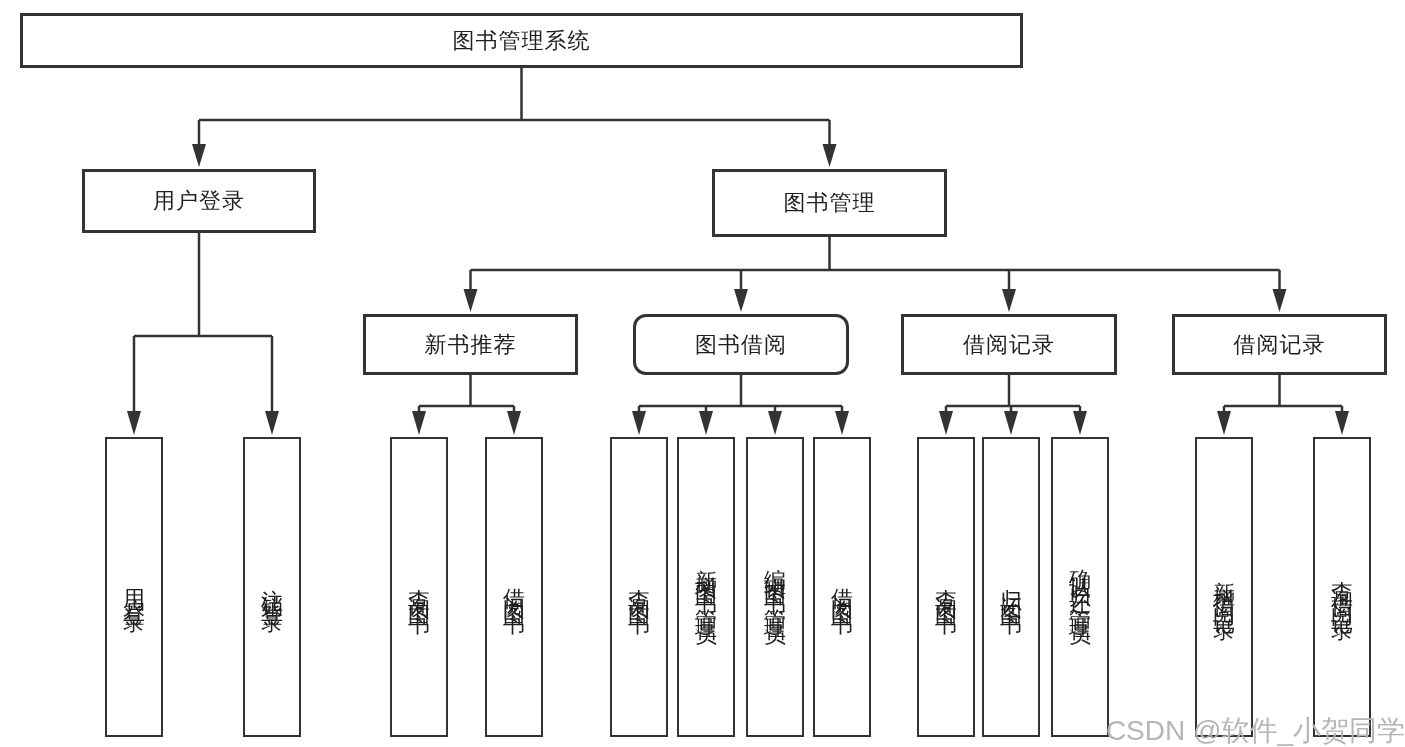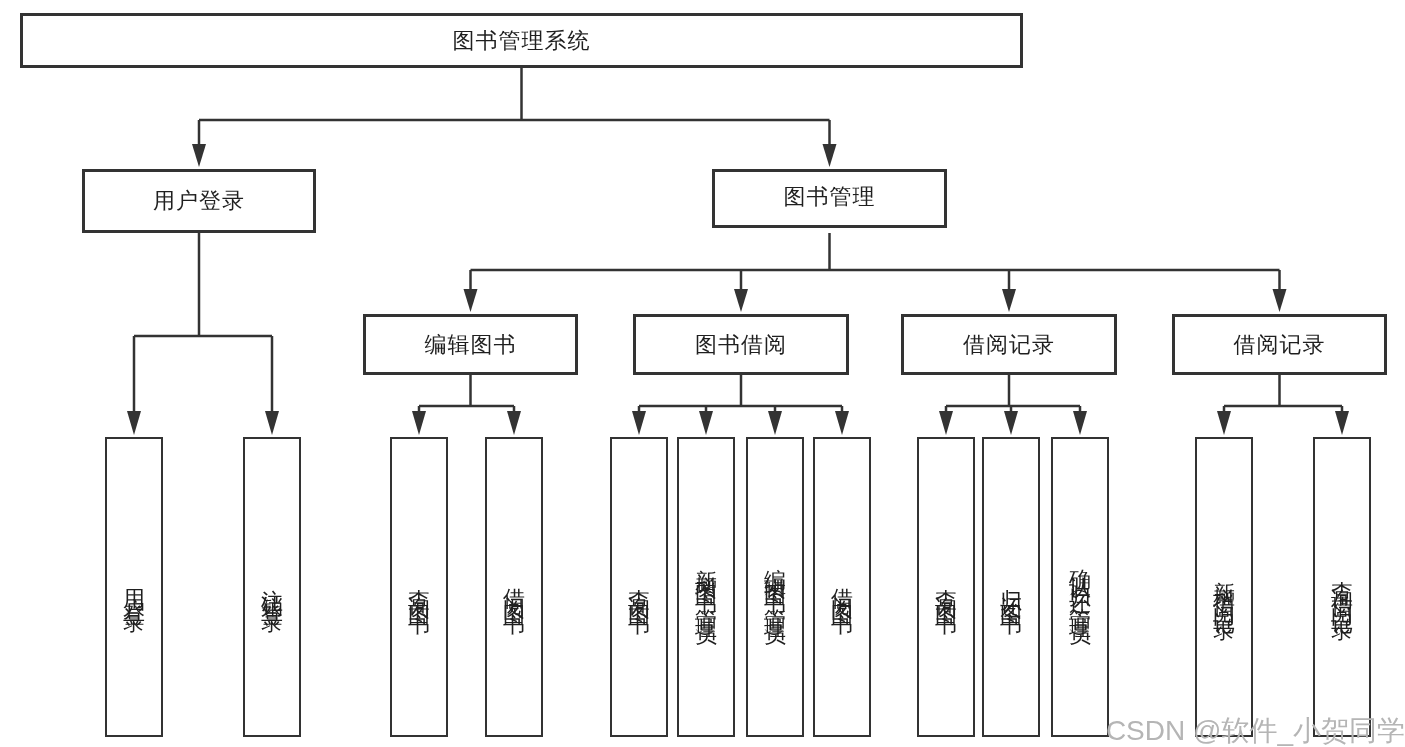--- a/index.html
+++ b/index.html
@@ -34,24 +34,24 @@
     border-width:2.5px;
     writing-mode:vertical-rl;
     text-orientation:mixed;
     letter-spacing:8px;
     font-size:22px;
   }
   
   .n-root{left:20px;top:13px;width:1003px;height:55px;}
   
   .n-userlogin{left:82px;top:169px;width:234px;height:64px;}
-  .n-bookmgmt{left:712px;top:169px;width:235px;height:59px;font-family:Liberation Mono, monospace;}
+  .n-bookmgmt{left:712px;top:169px;width:235px;height:68px;}
   
   .n-newbook{left:363px;top:314px;width:215px;height:61px;}
-  .n-borrowing{left:633px;top:314px;width:216px;height:61px;}
+  .n-borrowing{left:633px;top:314px;width:216px;height:61px;border-radius:13px;}
   .n-current{left:901px;top:314px;width:216px;height:61px;}
   .n-records{left:1172px;top:314px;width:215px;height:61px;}
   
   .leaf{top:437px;width:58px;height:300px;}
   .l-a1{left:105px;} .l-a2{left:243px;}
   .l-b1{left:390px;} .l-b2{left:485px;}
   .l-c1{left:610px;} .l-c2{left:677px;} .l-c3{left:746px;} .l-c4{left:813px;}
   .l-d1{left:917px;} .l-d2{left:982px;} .l-d3{left:1051px;}
   .l-e1{left:1195px;} .l-e2{left:1313px;}
   .watermark{
@@ -141,21 +141,21 @@
   </div>
 
   <div class="box n-userlogin">
     <span>用户登录</span>
   </div>
   <div class="box n-bookmgmt">
     <span>图书管理</span>
   </div>
 
   <div class="box n-newbook">
-    <span>编辑图书</span>
+    <span>新书推荐</span>
   </div>
   <div class="box n-borrowing">
     <span>图书借阅</span>
   </div>
   <div class="box n-current">
     <span>借阅记录</span>
   </div>
   <div class="box n-records">
     <span>借阅记录</span>
   </div>

